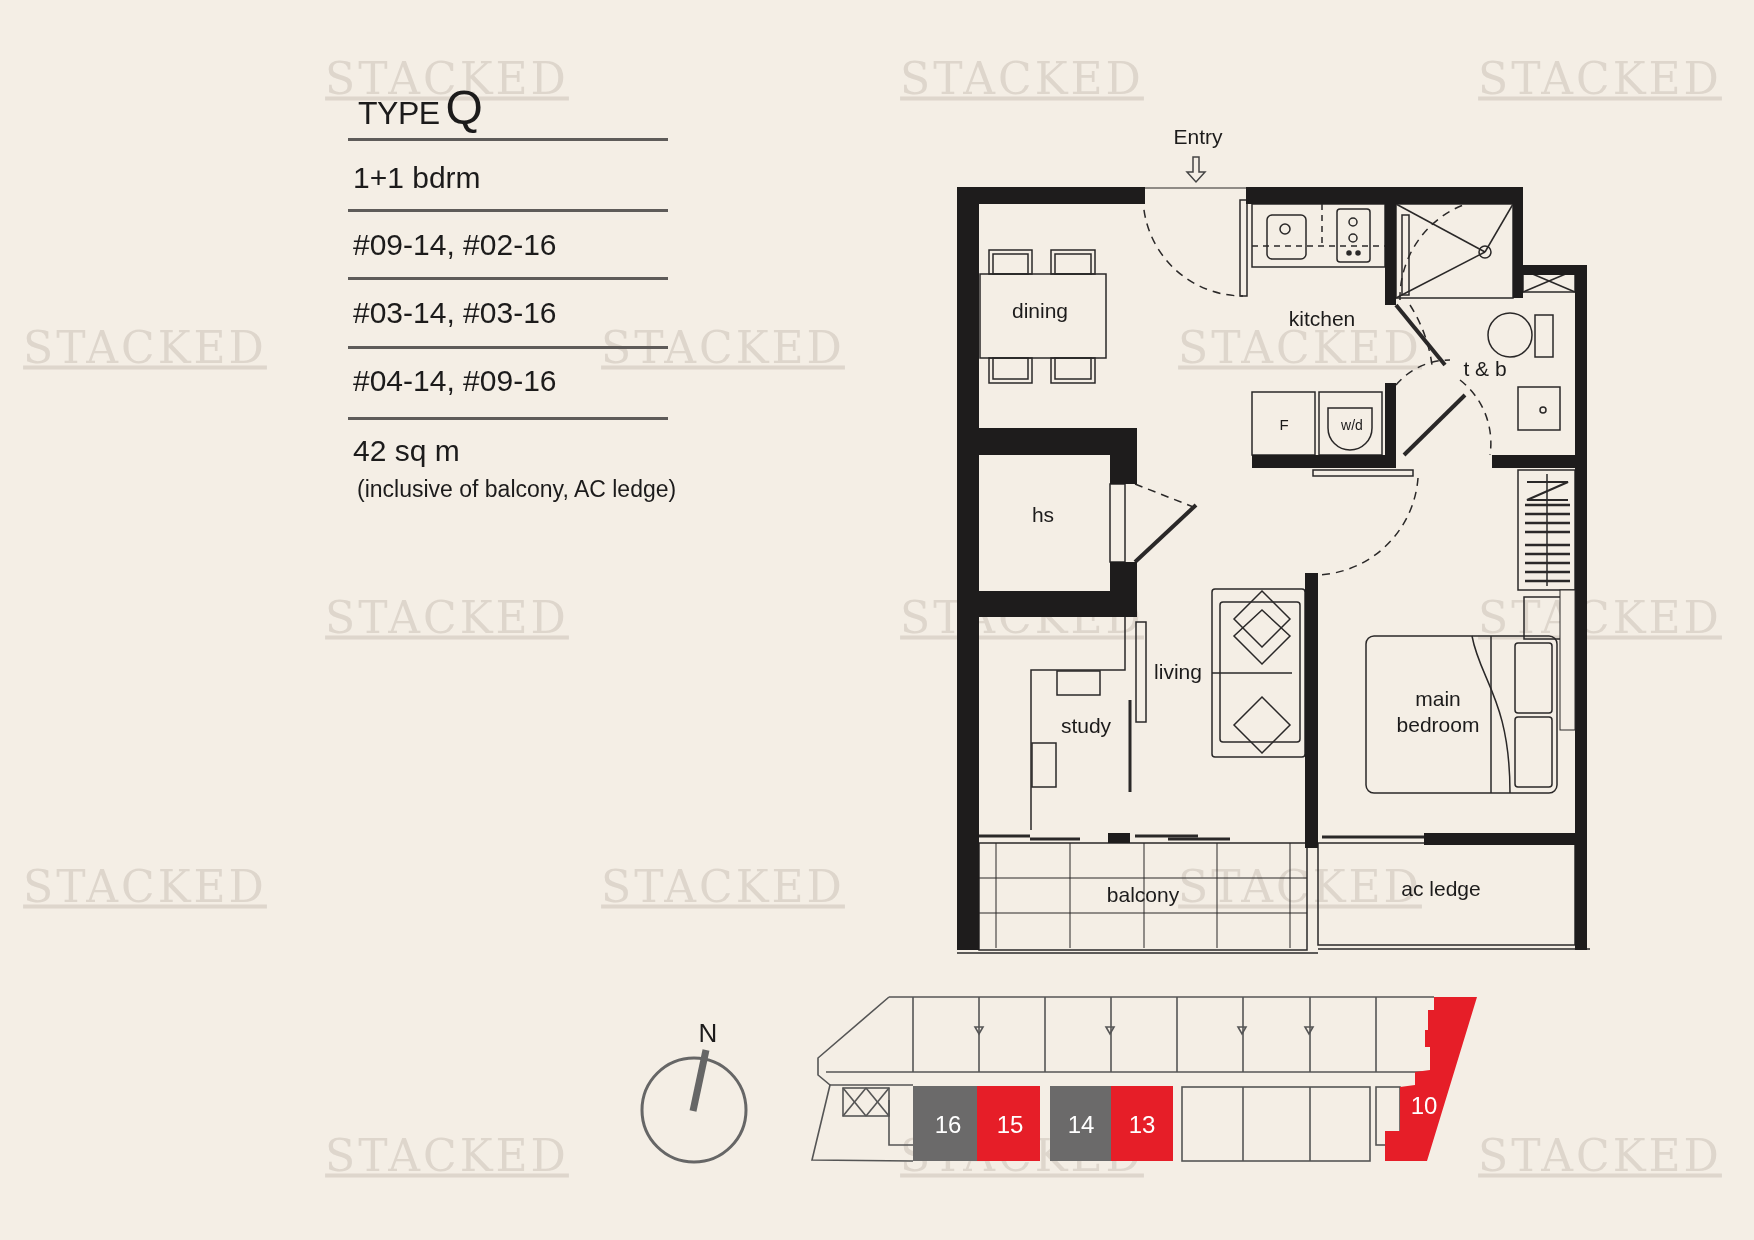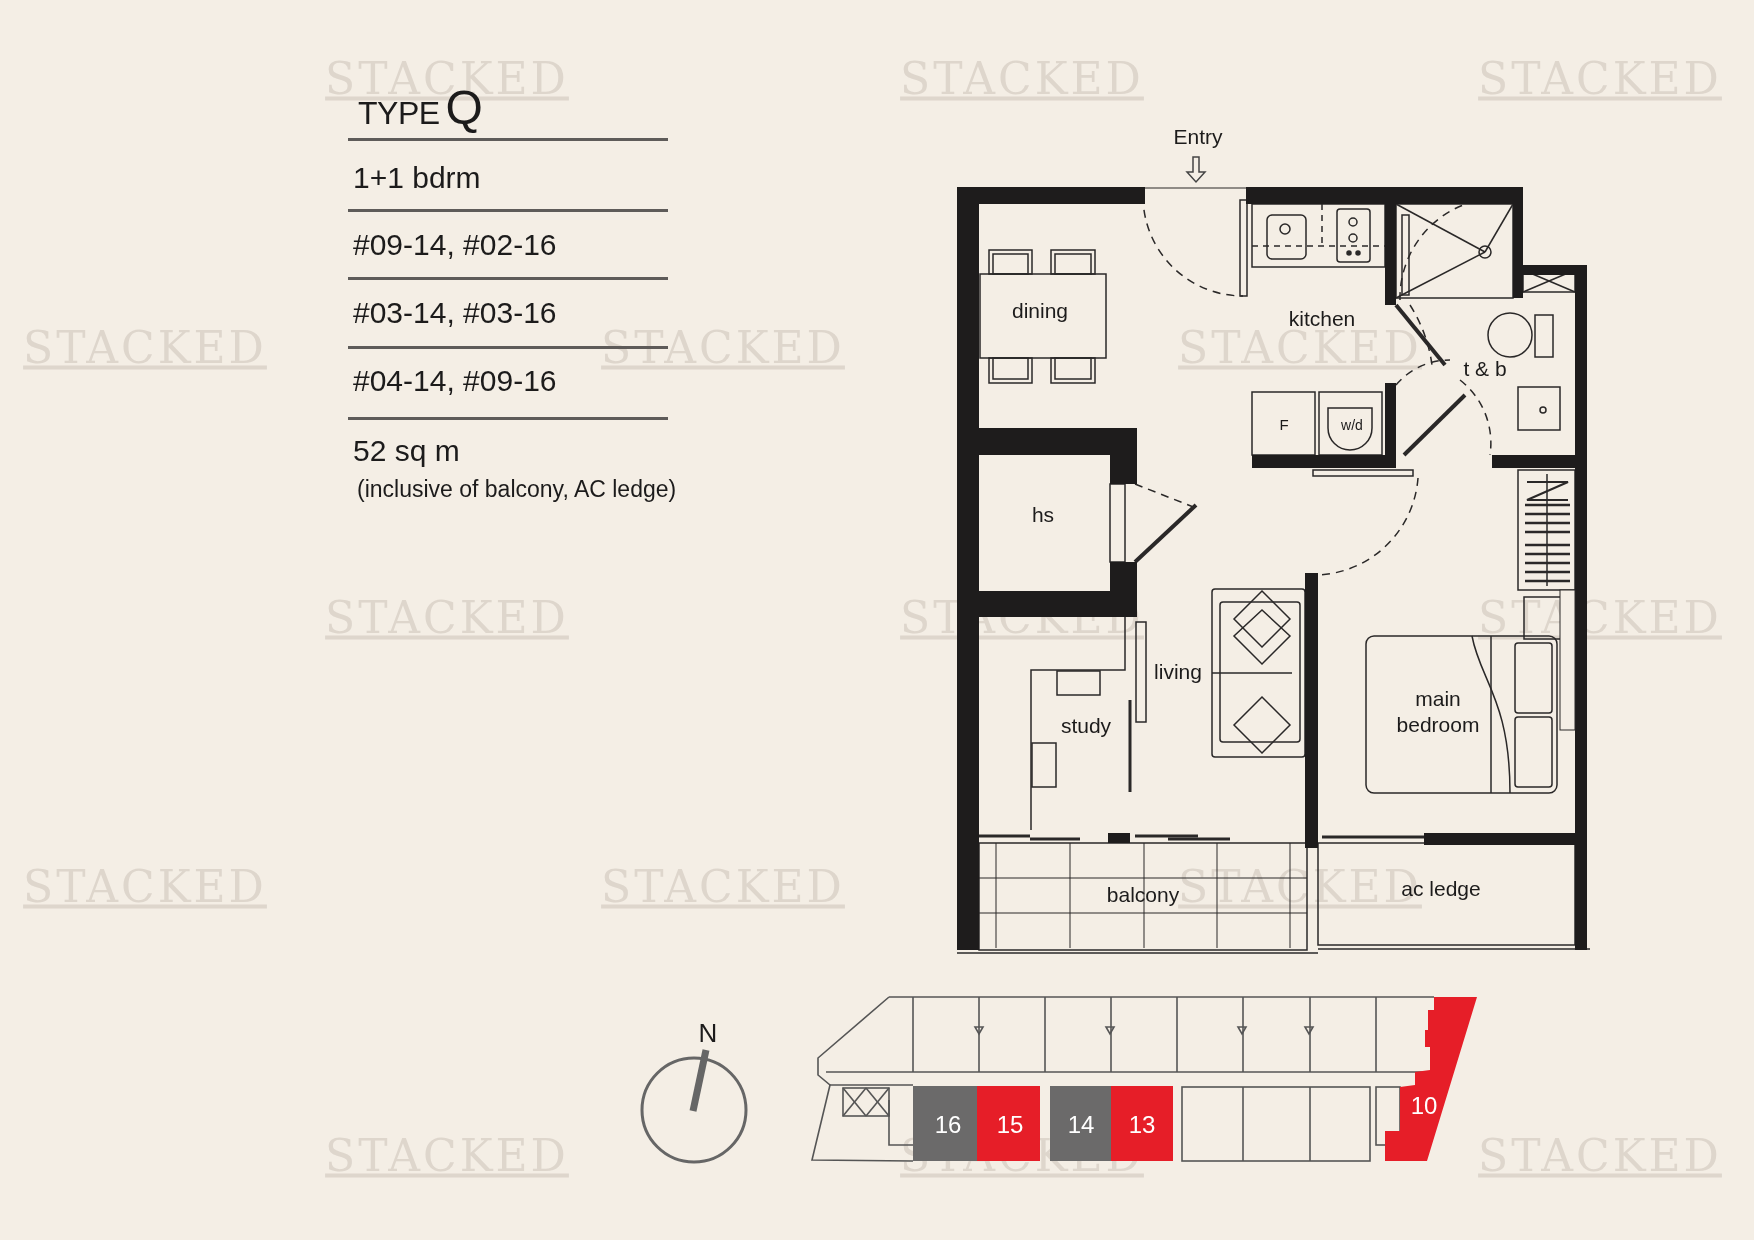--- a/index.html
+++ b/index.html
@@ -44,21 +44,21 @@
   </div>
   <div class="rule" style="top:58px"></div>
   <div class="row" style="top:81px">1+1 bdrm</div>
   <div class="rule" style="top:129px"></div>
   <div class="row" style="top:148px">#09-14, #02-16</div>
   <div class="rule" style="top:197px"></div>
   <div class="row" style="top:216px">#03-14, #03-16</div>
   <div class="rule" style="top:266px"></div>
   <div class="row" style="top:284px">#04-14, #09-16</div>
   <div class="rule" style="top:337px"></div>
-  <div class="row" style="top:354px">52 sq m</div>
+  <div class="row" style="top:354px">42 sq m</div>
   <div class="sub" style="top:396px">(inclusive of balcony, AC ledge)</div>
 </div>
 
 <svg width="1754" height="1240" viewBox="0 0 1754 1240">
   <g stroke="#2a2828" stroke-width="1.5" fill="none">
 
     <rect x="979" y="843" width="328" height="107"></rect>
     <g stroke-width="1">
       <line x1="996" y1="843" x2="996" y2="948"></line>
         <line x1="1070" y1="843" x2="1070" y2="948"></line>

